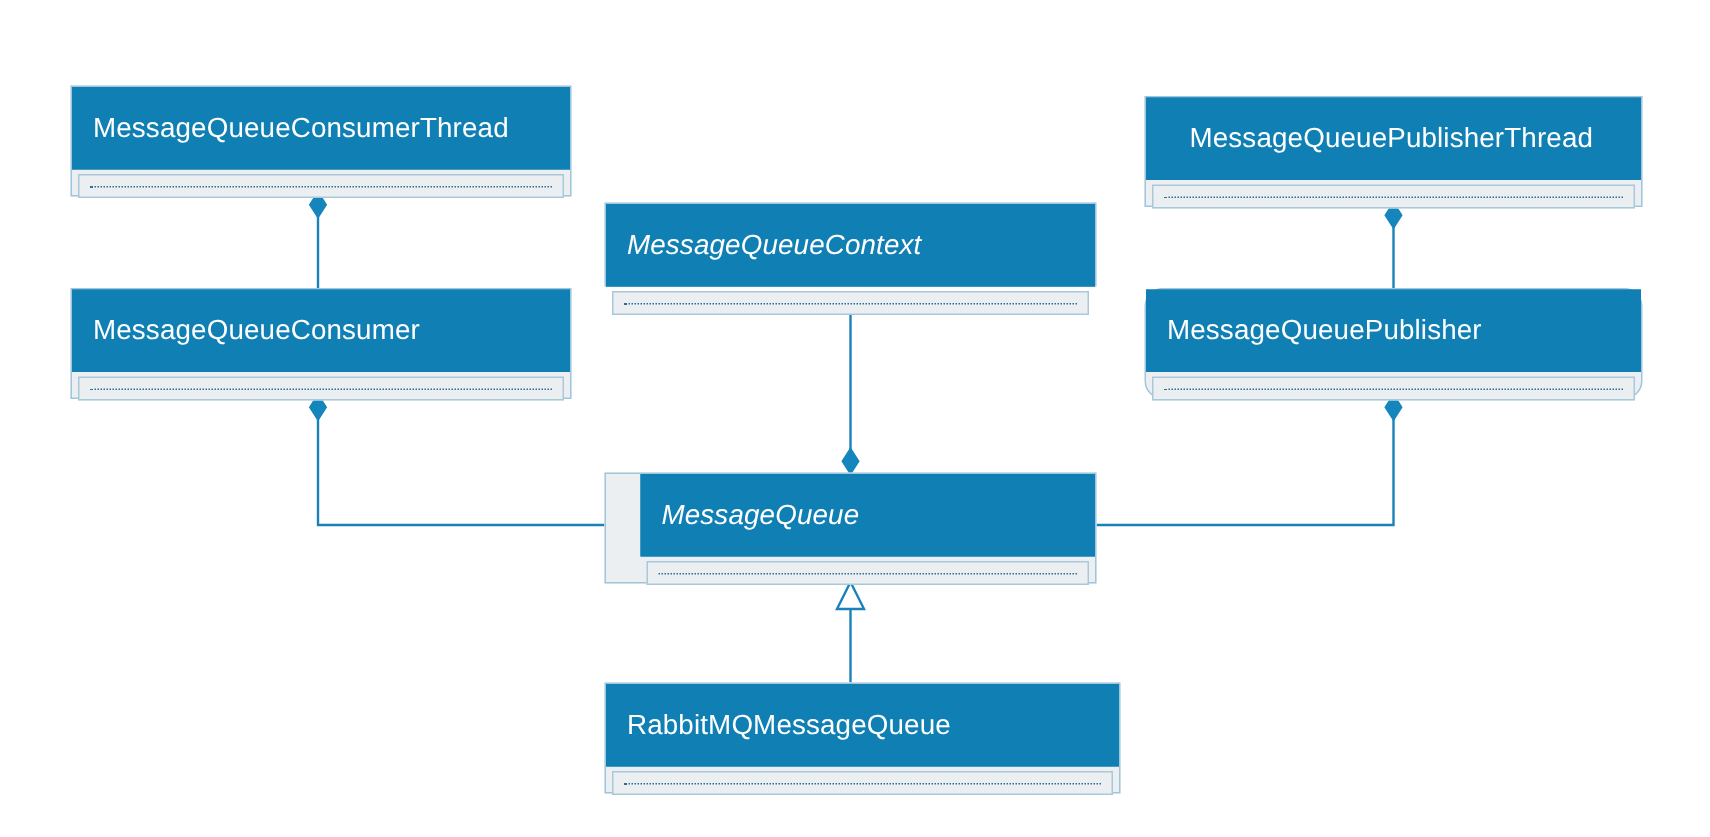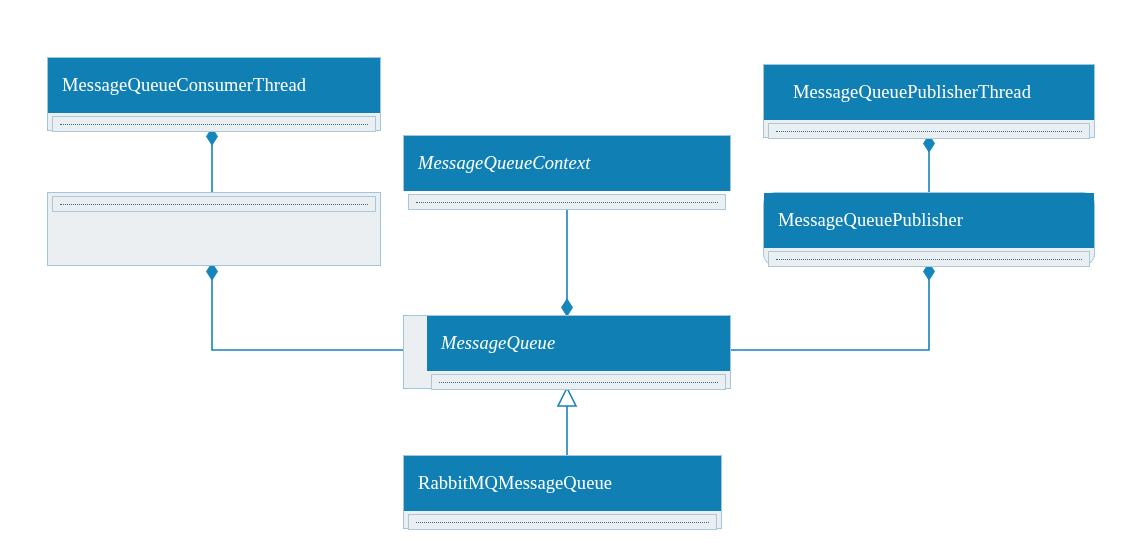--- a/index.html
+++ b/index.html
@@ -34,21 +34,20 @@
     box-sizing: border-box;
     background: #0f7fb4;
     color: #ffffff;
     font-size: 18.5px;
     line-height: 1;
     display: flex;
     align-items: center;
     padding-left: 13px;
     border: 1px solid #0f7fb4;
     letter-spacing: 0.1px;
-    font-family: Liberation Serif, serif;
   }
   .uml-header.abstract {
     font-style: italic;
   }
   .uml-compartment {
     box-sizing: border-box;
     background: #eceff1;
     margin: 3px 4px 4px 4px;
     border: 1px solid #a9c8d9;
     height: 16px;
@@ -102,40 +101,41 @@
   </svg>
 
   <div class="uml-class" style="left:47px; top:57px; width:334px; height:74px;">
     <div class="uml-header" style="height:55px;">MessageQueueConsumerThread</div>
     <div class="uml-compartment">
       <div class="dotted-rule"></div>
     </div>
   </div>
 
   <div class="uml-class" style="left:47px; top:192px; width:334px; height:74px;">
+    <div class="uml-header" style="height:55px;">MessageQueueConsumer</div>
     <div class="uml-compartment">
       <div class="dotted-rule"></div>
     </div>
   </div>
 
   <div class="uml-class" style="left:403px; top:135px; width:328px; height:56px;">
     <div class="uml-header abstract" style="height:55px;">MessageQueueContext</div>
     <div class="uml-compartment">
       <div class="dotted-rule"></div>
     </div>
   </div>
 
   <div class="uml-class" style="left:403px; top:315px; width:328px; height:74px;padding-left:23px;">
     <div class="uml-header abstract" style="height:55px;">MessageQueue</div>
     <div class="uml-compartment">
       <div class="dotted-rule"></div>
     </div>
   </div>
 
-  <div class="uml-class" style="left:403px; top:455px; width:319px; height:74px;">
+  <div class="uml-class" style="left:403px; top:455px; width:344px; height:74px;">
     <div class="uml-header" style="height:55px;">RabbitMQMessageQueue</div>
     <div class="uml-compartment">
       <div class="dotted-rule"></div>
     </div>
   </div>
 
   <div class="uml-class" style="left:763px; top:64px; width:332px; height:74px;">
     <div class="uml-header" style="height:55px;padding-left:28px;">MessageQueuePublisherThread</div>
     <div class="uml-compartment">
       <div class="dotted-rule"></div>

